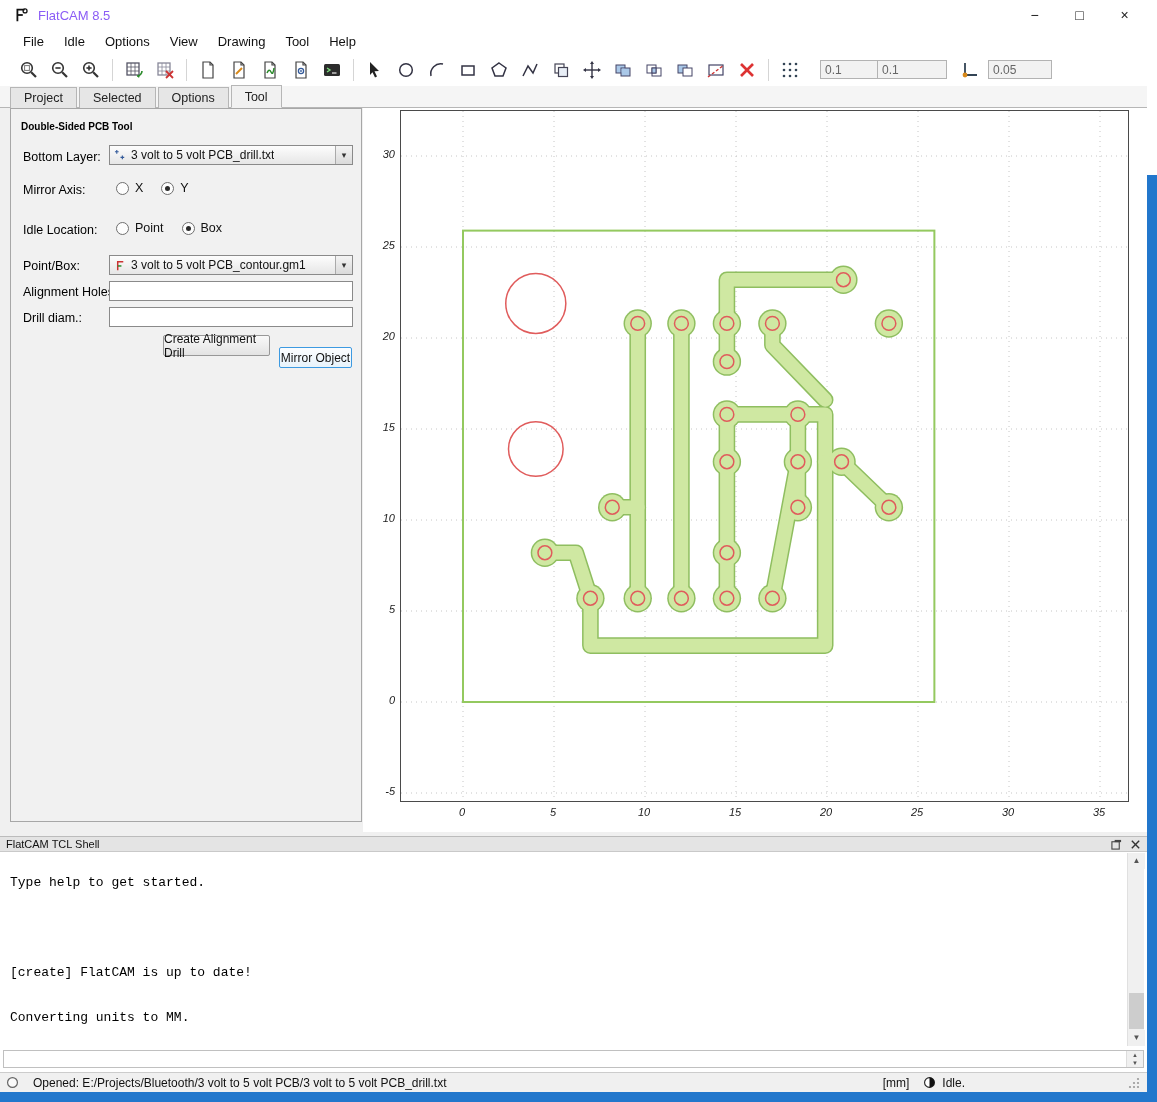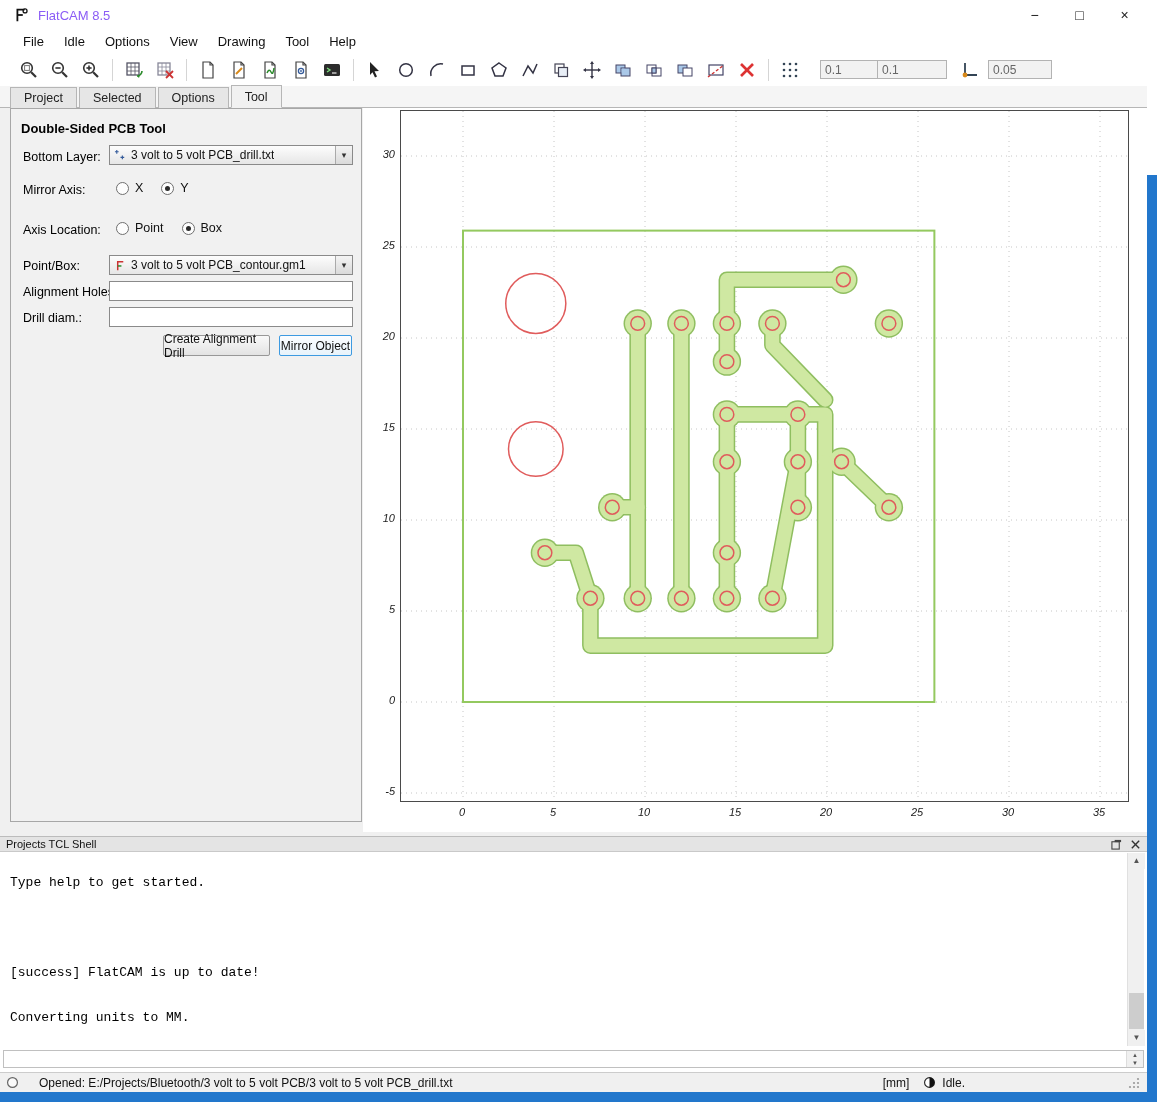--- a/index.html
+++ b/index.html
@@ -35,31 +35,31 @@
   
   .tabbar { position:absolute; left:0; top:86px; width:100%; height:22px; background:#f5f5f5; display:flex; align-items:flex-end; padding-left:10px; border-bottom:1px solid #b6b6b6; }
   .tab { padding:3px 13px 3px 13px; font-size:12.5px; background:#e6e6e6; border:1px solid #b6b6b6; border-bottom:none; margin-right:2px; color:#222; position:relative; top:1px; }
   .tab.active { background:#f1f1f1; padding-top:4px; border-bottom:1px solid #f1f1f1; z-index:2; }
 
   
   .content { position:absolute; left:0; top:108px; width:1147px; height:728px; background:#f0f0f0; }
 
   
   .tool-panel { position:absolute; left:10px; top:0; width:352px; height:714px; background:#f1f1f1; border:1px solid #a7a7a7; }
-  .panel-title { position:absolute; left:10px; top:12px; font-weight:bold; font-size:13px; color:#000; }
+  .panel-title { position:absolute; left:10px; top:12px; font-weight:bold; font-size:10px; color:#000; }
   .fld-label { position:absolute; left:12px; font-size:12.5px; color:#000000; }
   .combo { position:absolute; left:98px; width:244px; height:20px; border:1px solid #8a8a8a; background:linear-gradient(#fdfdfd,#e6e6e6); display:flex; align-items:center; padding-left:4px; font-size:12px; color:#111; }
   .combo .cval { white-space:nowrap; overflow:hidden; margin-left:4px; }
   .combo-arrow { position:absolute; right:0; top:0; width:17px; height:18px; border-left:1px solid #aaa; background:linear-gradient(#f4f4f4,#dadada); text-align:center; font-size:9px; line-height:18px; color:#333; }
   .txt-input { position:absolute; left:98px; width:244px; height:20px; border:1px solid #8a8a8a; background:#fff; font-size:12px; padding:0 4px; font-family:"Liberation Sans", sans-serif; }
   .radio-row { position:absolute; display:flex; align-items:center; gap:6px; font-size:12.5px; }
   .radio { width:13px; height:13px; border-radius:50%; border:1px solid #6f6f6f; background:#fdfdfd; position:relative; display:inline-block; }
   .radio.checked::after { content:""; position:absolute; left:3px; top:3px; width:5px; height:5px; border-radius:50%; background:#2b2b2b; }
   .pbtn { position:absolute; height:21px; border:1px solid #989898; border-radius:2px; background:linear-gradient(#f9f9f9,#e3e3e3); font-size:12px; font-family:"Liberation Sans", sans-serif; color:#111; display:flex; align-items:center; justify-content:center; }
-  .pbtn.focused { border:1px solid #3d9ae1; background:linear-gradient(#fbfdff,#e8f3fb); }
+  .pbtn.focused { border:1px solid #3d9ae1; background:linear-gradient(#fbfdff,#e8f3fb);margin-top:12px; }
 
   
   .tooltip { position:absolute; left:310px; top:370px; height:19px; background:#f5f5f5; border:1px solid #707070; padding:2px 7px; font-size:12px; color:#222; white-space:nowrap; z-index:40; box-shadow:1px 1px 3px rgba(0,0,0,0.25); }
 
   
   .plot-region { position:absolute; left:363px; top:0; width:784px; height:724px; background:#ffffff; }
   .plot-rect { position:absolute; left:37px; top:2px; width:729px; height:692px; border:1px solid #4a4a4a; background:#fff; }
   .tick { position:absolute; font-size:11px; color:#222;font-style:italic; }
   .tick-x { width:30px; text-align:center; }
   .tick-y { width:30px; text-align:right; }
@@ -71,21 +71,21 @@
   .shell-output .lines { margin-top:-8px; white-space:pre; }
   .vscroll { position:absolute; left:1127px; top:853px; width:17px; height:193px; background:#f0f0f0; border-left:1px solid #e0e0e0; }
   .vs-btn { position:absolute; left:0; width:17px; height:16px; background:#f0f0f0; color:#555; font-size:8px; text-align:center; line-height:16px; }
   .vs-thumb { position:absolute; left:1px; width:15px; background:#cdcdcd; }
   .cmd-line { position:absolute; left:3px; top:1050px; width:1141px; height:18px; border:1px solid #c0c0c0; background:#fff; }
   .cmd-line input { position:absolute; left:0; top:0; width:1120px; height:16px; border:none; outline:none; font-family:"Liberation Mono", monospace; font-size:12px; }
   .cmd-scroll { position:absolute; right:0; top:0; width:17px; height:16px; background:#f0f0f0; border-left:1px solid #ddd; font-size:6px; color:#555; text-align:center; line-height:8px; }
 
   
   .statusbar { position:absolute; left:0; top:1072px; width:1147px; height:20px; background:#f0f0f0; border-top:1px solid #cccccc; display:flex; align-items:center; padding:0 6px; font-size:12px; color:#111; }
-  .sb-msg { margin-left:20px; flex:1; white-space:nowrap; overflow:hidden; }
+  .sb-msg { margin-left:14px; flex:1; white-space:nowrap; overflow:hidden; }
   .sb-units { margin-right:14px; }
   .sb-state { margin-left:6px; margin-right:4px; }
   .sb-spacer { width:158px; }
   .sb-grip { margin-left:auto; width:14px; height:14px; }
 </style>
 </head>
 <body>
 
 <div class="window">
 
@@ -459,21 +459,21 @@
 
       <div class="fld-label" style="top:74px">Mirror Axis:</div>
       <div class="radio-row" style="left:105px; top:72px">
         <span class="radio"></span>
         <span>X</span>
         <span style="width:6px"></span>
         <span class="radio checked"></span>
         <span>Y</span>
       </div>
 
-      <div class="fld-label" style="top:114px">Axis Location:</div>
+      <div class="fld-label" style="top:114px">Idle Location:</div>
       <div class="radio-row" style="left:105px; top:112px">
         <span class="radio"></span>
         <span>Point</span>
         <span style="width:6px"></span>
         <span class="radio checked"></span>
         <span>Box</span>
       </div>
 
       <div class="fld-label" style="top:150px">Point/Box:</div>
       <div class="combo" style="top:146px">
@@ -492,38 +492,38 @@
       <input class="txt-input" style="top: 198px;" value="">
 
       <div class="pbtn" style="left:152px; top:226px; width:107px">Create Alignment Drill</div>
       <div class="pbtn focused" style="left:268px; top:226px; width:73px">Mirror Object</div>
     </div>
 
   </div>
 
 
   <div class="shell-header">
-    <span>Projects TCL Shell</span>
+    <span>FlatCAM TCL Shell</span>
     <span class="sh-icons">
       <svg width="11" height="11" viewBox="0 0 12 12">
           <rect x="1" y="3" width="8" height="8" fill="none" stroke="#444" stroke-width="1.2"></rect>
           <rect x="4" y="1" width="7" height="2.4" fill="#444"></rect>
         </svg>
       <svg width="11" height="11" viewBox="0 0 12 12">
           <line x1="2" y1="2" x2="10" y2="10" stroke="#333" stroke-width="1.5"></line>
           <line x1="10" y1="2" x2="2" y2="10" stroke="#333" stroke-width="1.5"></line>
         </svg>
     </span>
   </div>
 
   <div class="shell-output">
     <div class="lines">
       <div>Type help to get started.</div>
       <div>&nbsp;</div>
-      <div>[success] FlatCAM is up to date!</div>
+      <div>[create] FlatCAM is up to date!</div>
       <div>Converting units to MM.</div>
       
       
       
       
       
       
       
       
     </div>

